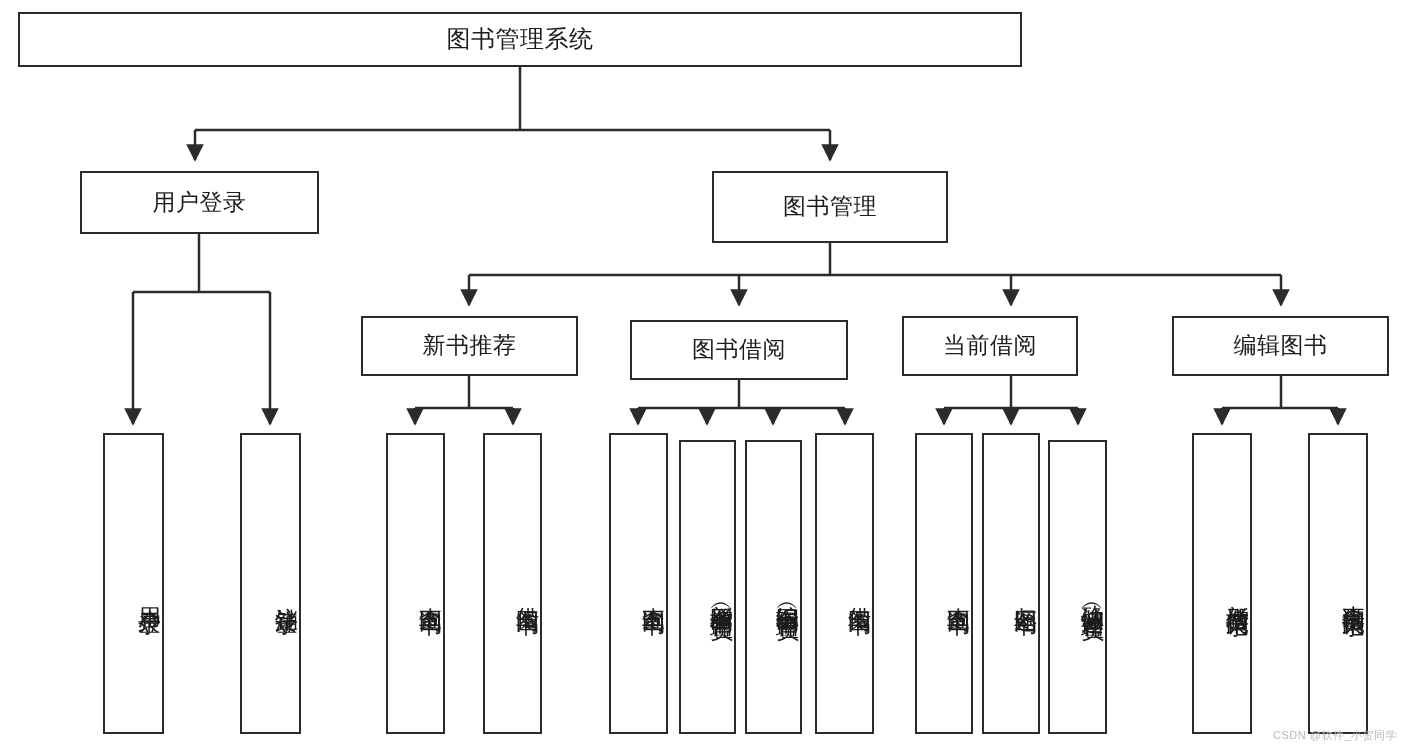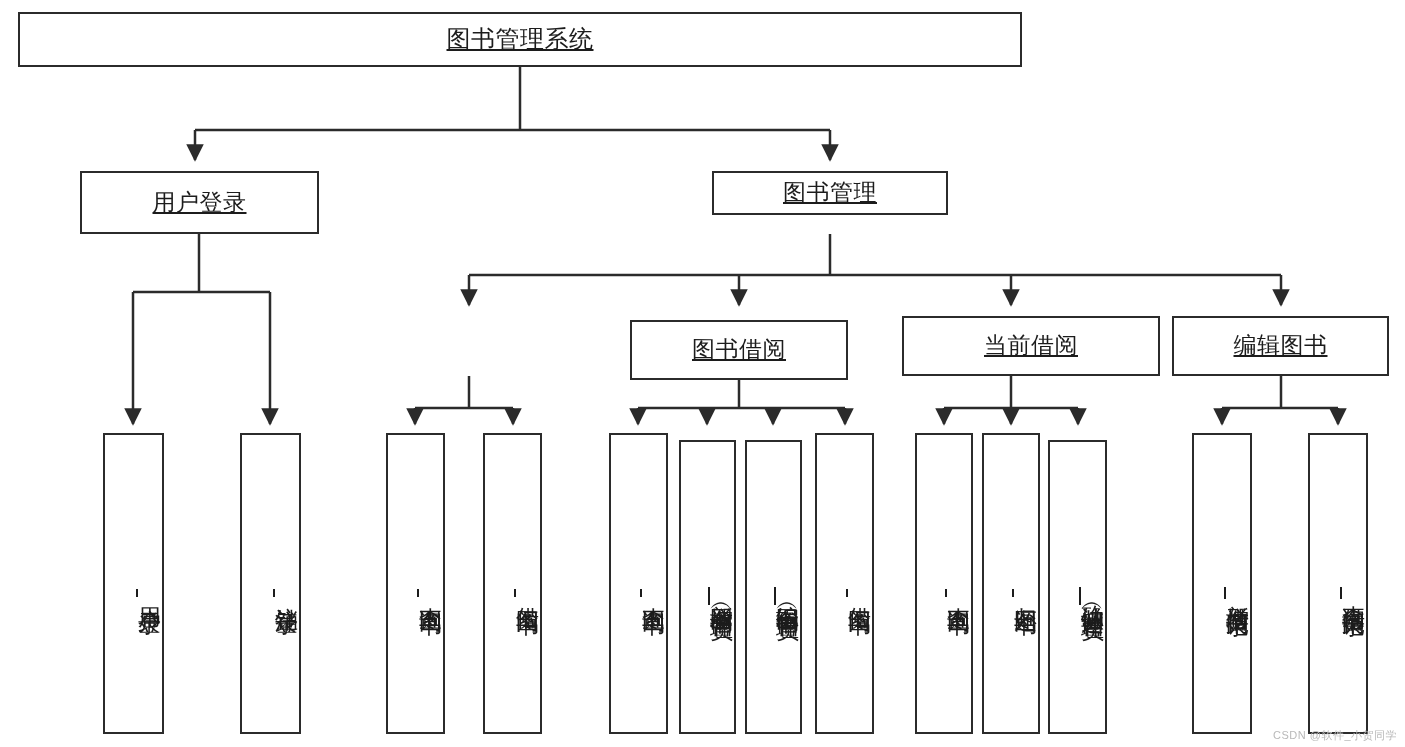--- a/index.html
+++ b/index.html
@@ -25,21 +25,20 @@
   .node {
     position: absolute;
     box-sizing: border-box;
     border: 2px solid #2b2b2b;
     background: #ffffff;
     color: #1c1c1c;
     display: flex;
     align-items: center;
     justify-content: center;
     text-align: center;
-    text-decoration: underline;
   }
   .node.horiz {
     font-size: 23px;
     letter-spacing: 0.5px;
     line-height: 1.2;
   }
   .node.root {
     font-size: 24px;
   }
   .node.vert {
@@ -122,30 +121,33 @@
   </svg>
 
   <div class="node horiz root" style="left:18px; top:12px; width:1004px; height:55px;">
     <span class="label">图书管理系统</span>
   </div>
 
   <div class="node horiz" style="left:80px; top:171px; width:239px; height:63px;">
     <span class="label">用户登录</span>
   </div>
 
-  <div class="node horiz" style="left:712px; top:171px; width:236px; height:44px;">
+  <div class="node horiz" style="left:712px; top:171px; width:236px; height:72px;">
     <span class="label">图书管理</span>
   </div>
 
+  <div class="node horiz" style="left:361px; top:316px; width:217px; height:60px;">
+    <span class="label">新书推荐</span>
+  </div>
 
   <div class="node horiz" style="left:630px; top:320px; width:218px; height:60px;">
     <span class="label">图书借阅</span>
   </div>
 
-  <div class="node horiz" style="left:902px; top:316px; width:258px; height:60px;">
+  <div class="node horiz" style="left:902px; top:316px; width:176px; height:60px;">
     <span class="label">当前借阅</span>
   </div>
 
   <div class="node horiz" style="left:1172px; top:316px; width:217px; height:60px;">
     <span class="label">编辑图书</span>
   </div>
 
   <div class="node vert" style="left:103px; top:433px; width:61px; height:301px;">
     <span class="label">用户登录</span>
   </div>

